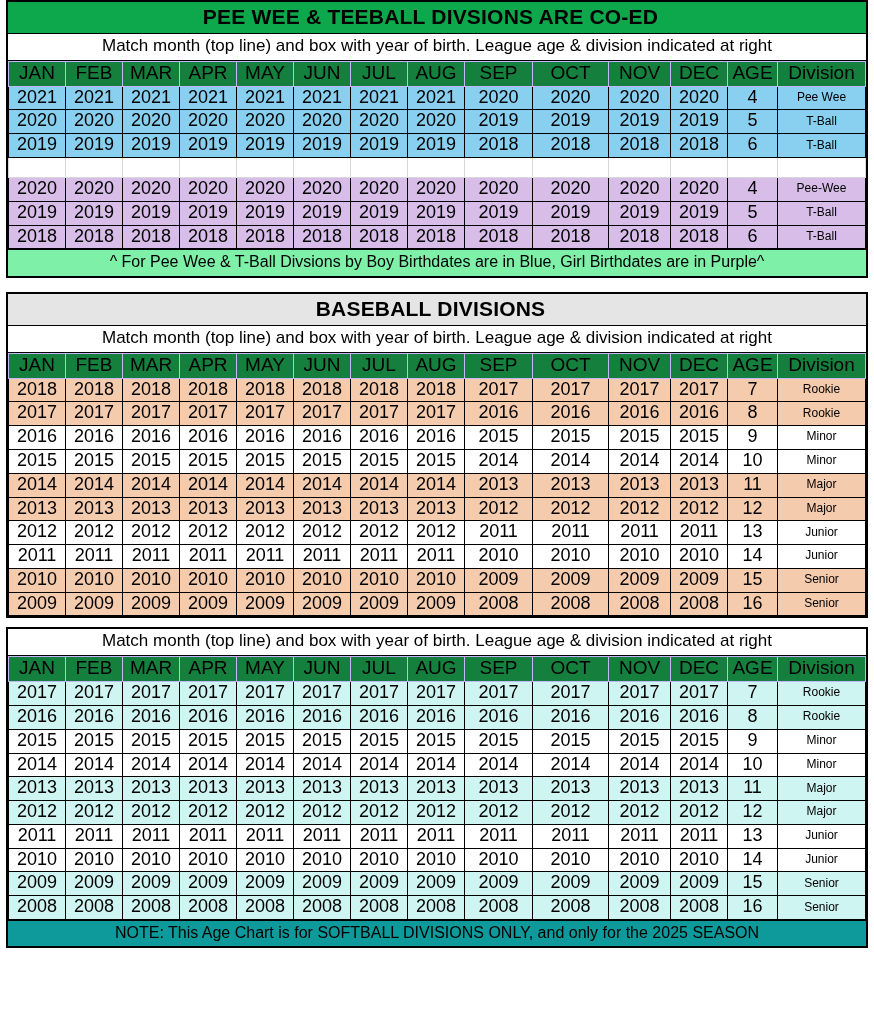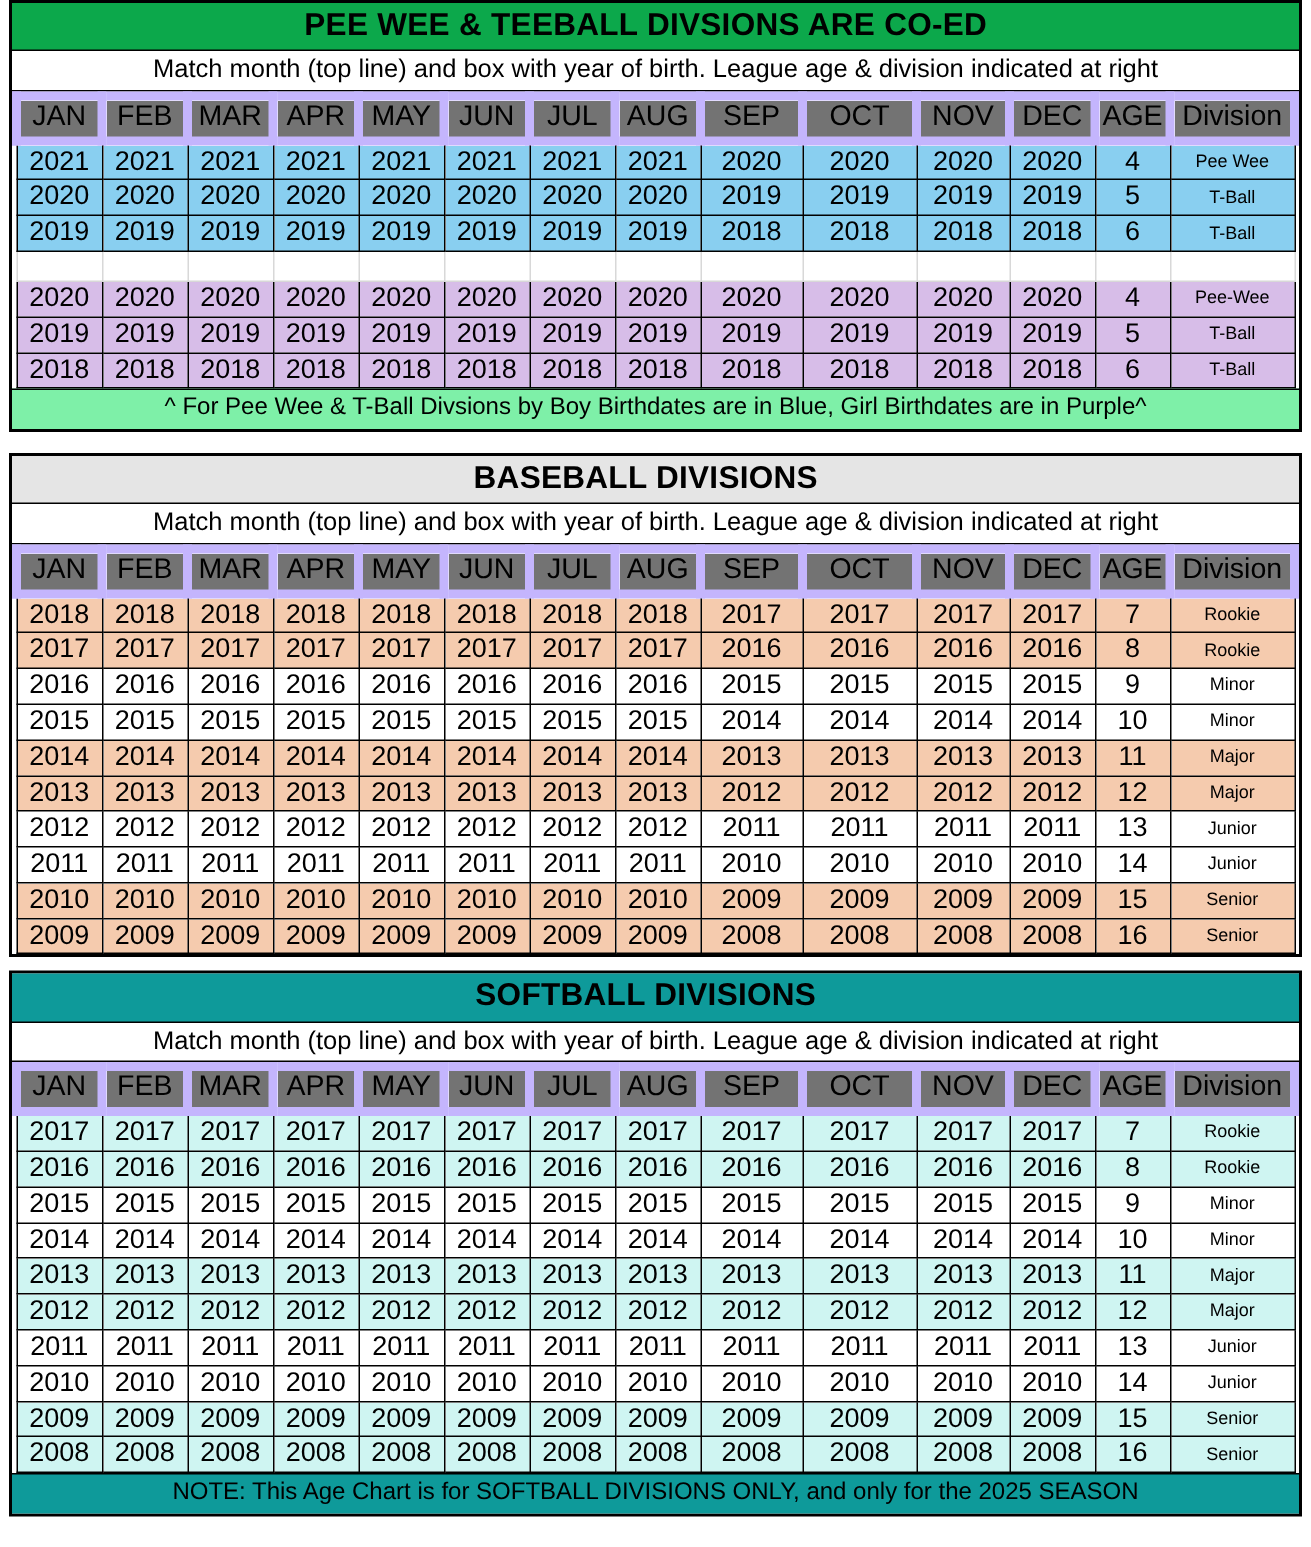--- a/index.html
+++ b/index.html
@@ -27,22 +27,22 @@
   .band.orange{background:#e5e5e5;}
   .band.teal{background:#0E9A9A;}
 
   .subtitle{
     text-align:center;font-size:17px;color:#000;background:#fff;
     padding:3px 0 4px 0;line-height:1.1;
     border-bottom:1px solid #000;
   }
 
   .colhead td{
-    text-align:center;font-size:19px;color:#000;background:#737373;
-    border:6px solid #c4b5fd;
+    text-align:center;font-size:19px;color:#000;background:#15803d;
+    border:1px solid #c4b5fd;
     padding:1px 0 3px 0;line-height:1.05;white-space:nowrap;overflow:hidden;
   }
 
   .dat td{
     text-align:center;font-size:18px;color:#000;
     border:1px solid #000;
     padding:1px 0 2px 0;line-height:1.1;white-space:nowrap;overflow:hidden;
   }
   .dat td.div{font-size:12px;}
 
@@ -424,21 +424,20 @@
             <td>16</td>
             <td class="div">Senior</td>
           </tr>
         </tbody>
     </table>
   </div>
 
   <div class="gap-sm"></div>
 
   <div class="block">
-    <div class="band teal">SOFTBALL DIVISIONS</div>
     <div class="subtitle">Match month (top line) and box with year of birth. League age &amp; division indicated at right</div>
     <table>
       <colgroup>
         <col style="width:57px">
           <col style="width:57px">
           <col style="width:57px">
           <col style="width:57px">
         <col style="width:57px">
           <col style="width:57px">
           <col style="width:57px">

